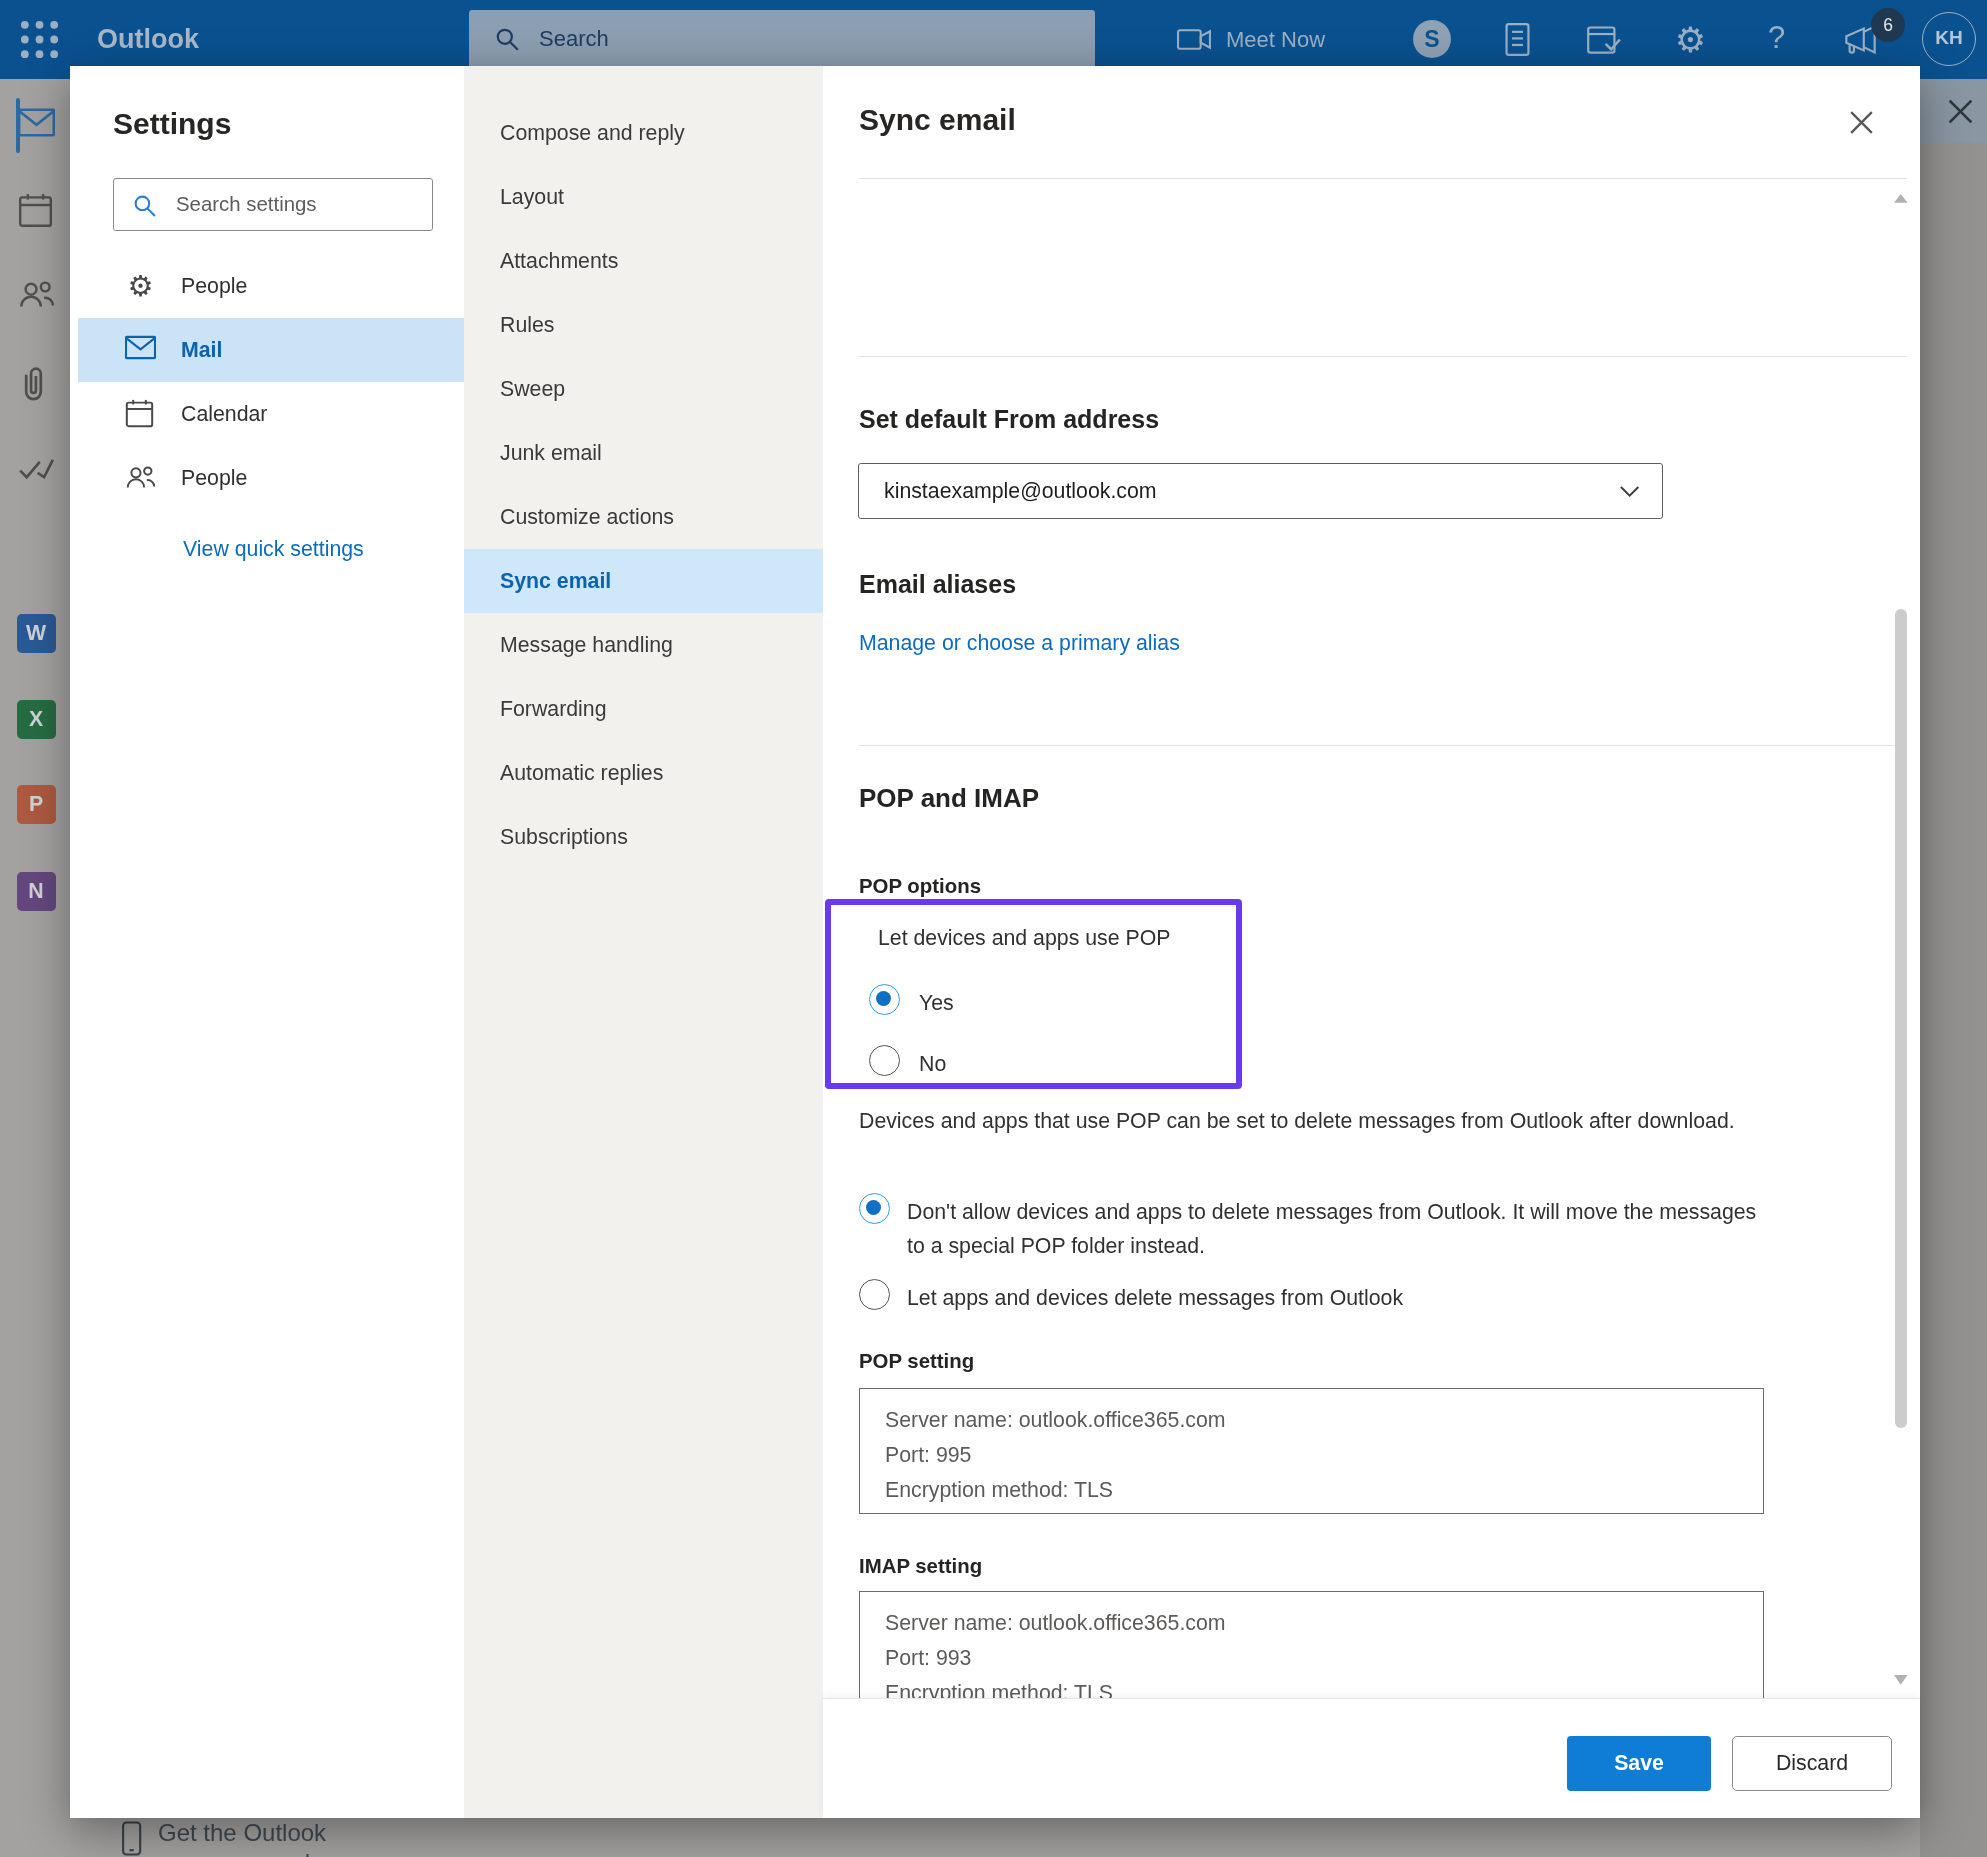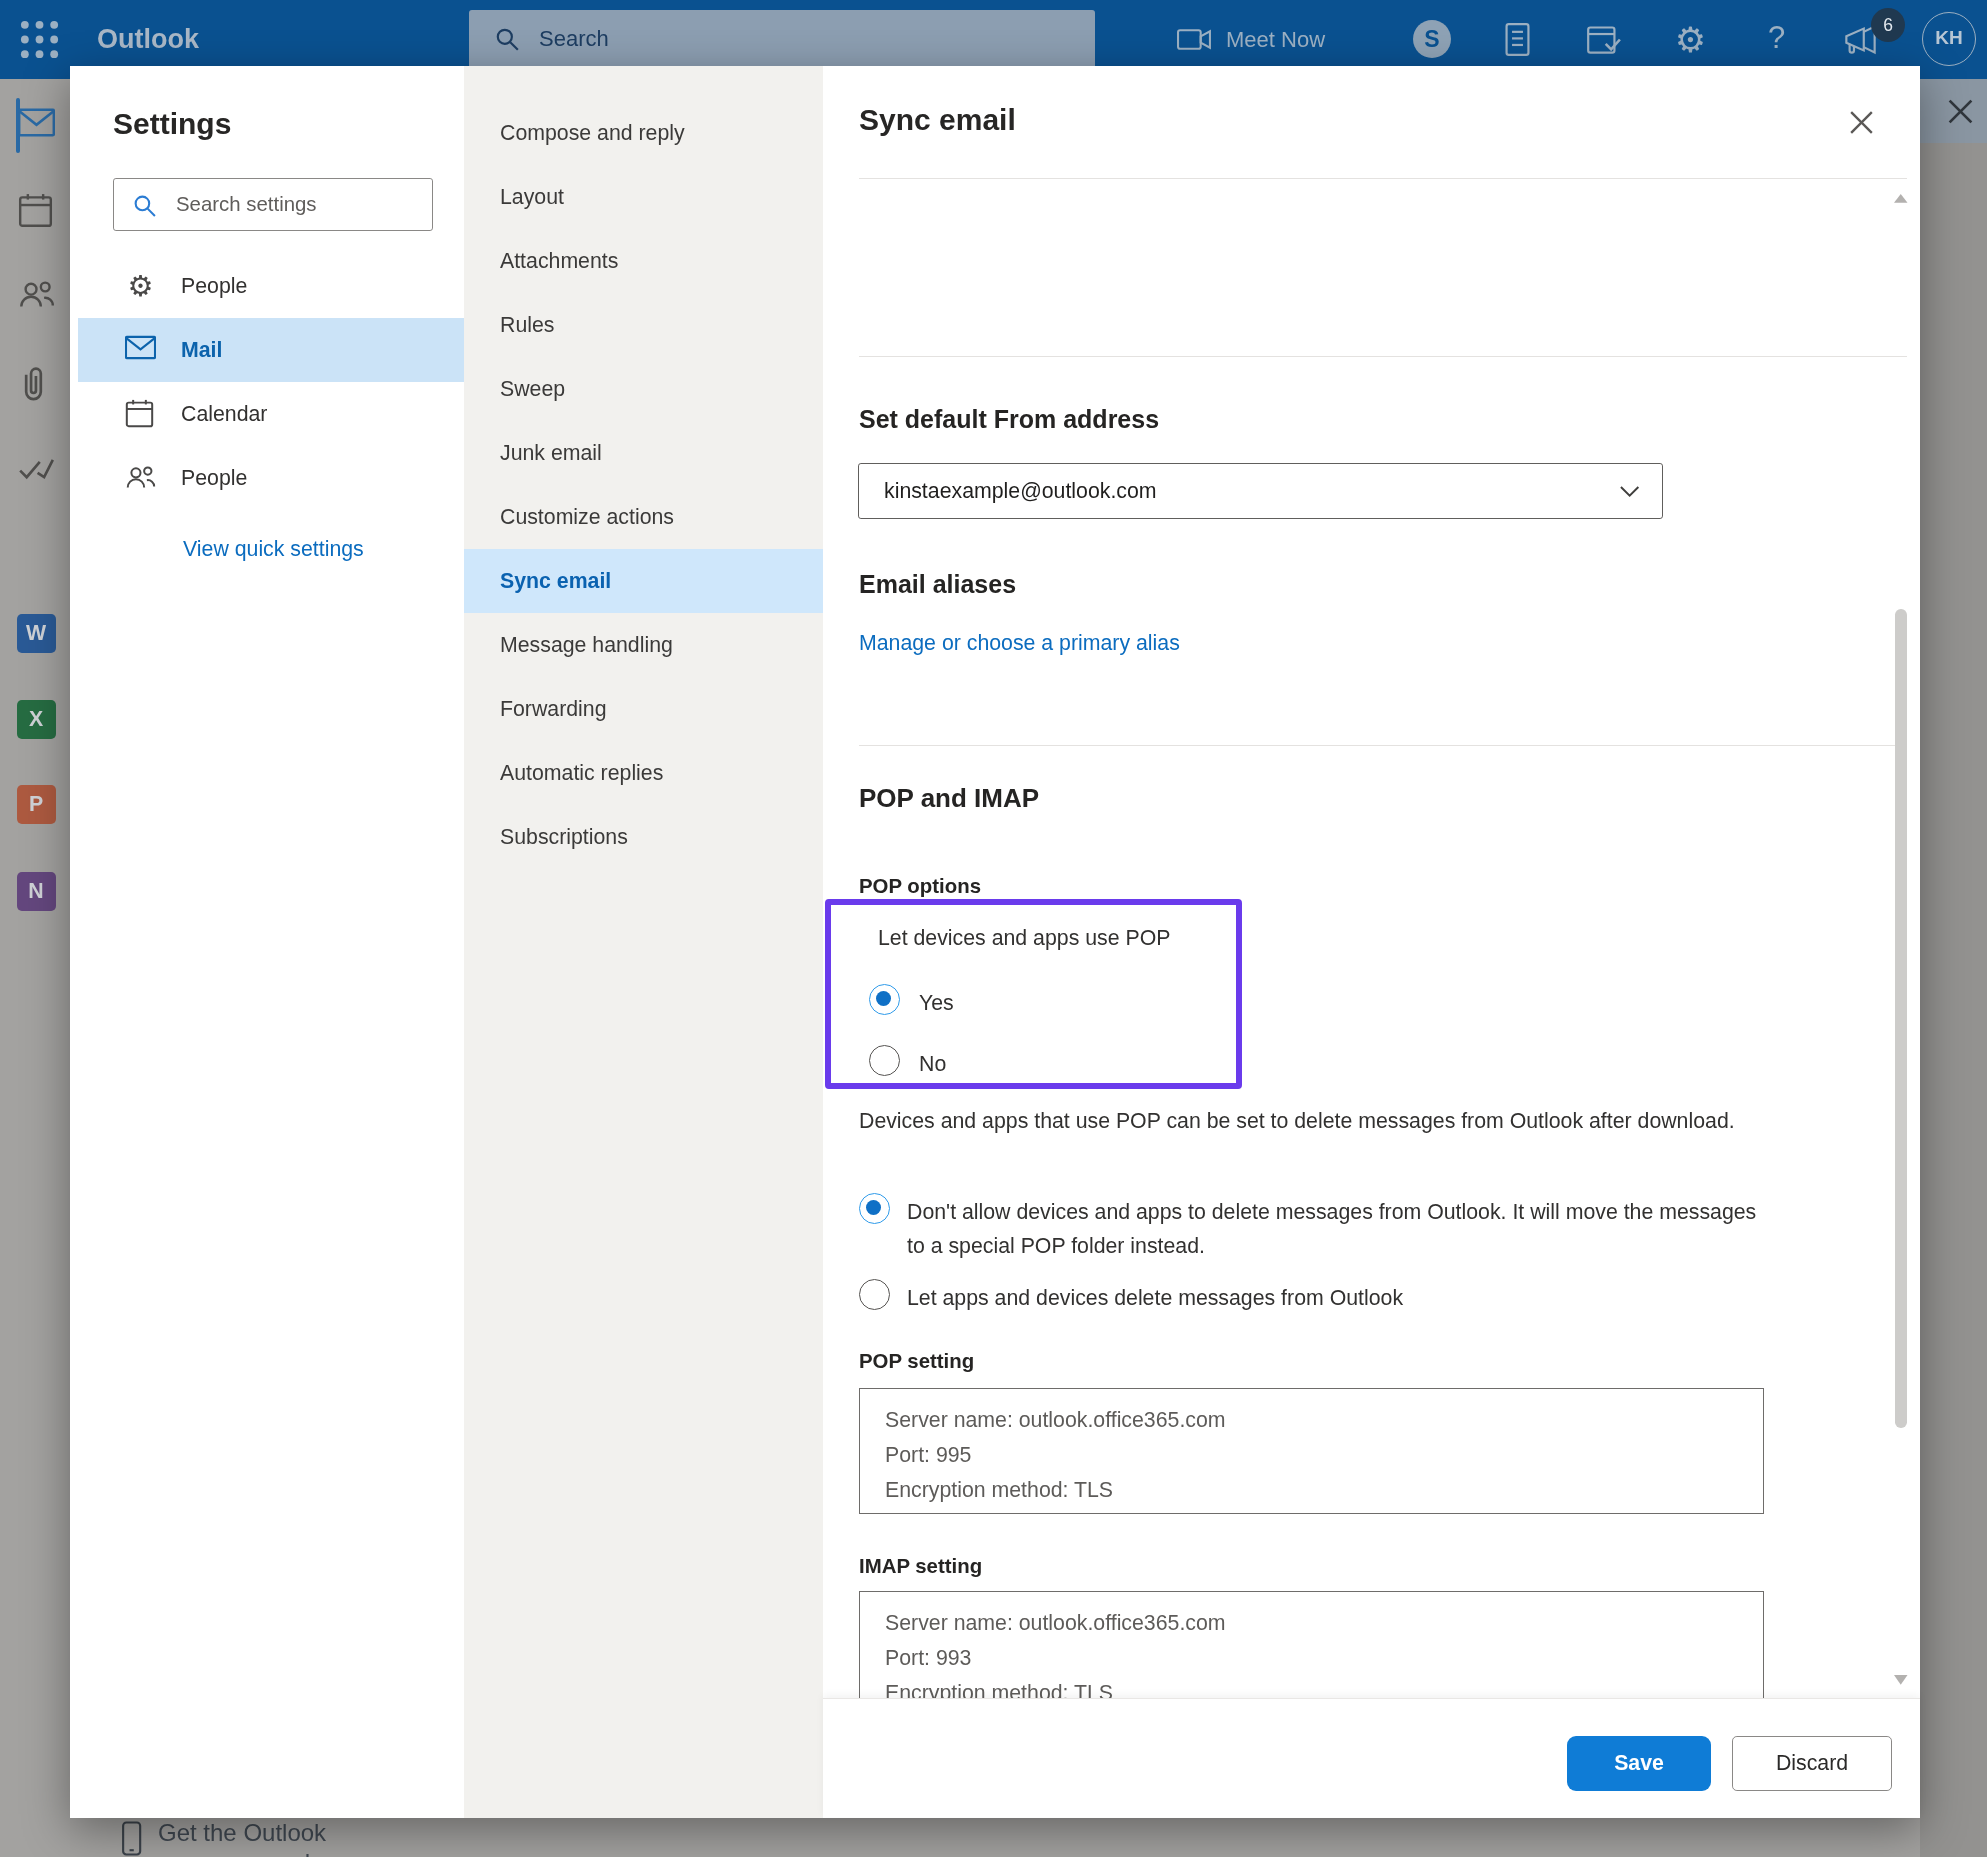--- a/index.html
+++ b/index.html
@@ -73,21 +73,21 @@
   .link{position:absolute;left:36px;font-size:21.3px;color:#0b6cbf;cursor:pointer;}
   .pboxhl{position:absolute;left:1.9px;top:833px;width:417px;height:190px;border:6.8px solid #6a3bec;border-radius:3.9px;pointer-events:none;z-index:5;}
   .radio{position:absolute;width:31px;height:31px;border-radius:50%;background:#fff;cursor:pointer;}
   .radio.sel{border:1.9px solid #2f9bea;}
   .radio.sel::after{content:"";position:absolute;left:5.8px;top:5.8px;width:15.5px;height:15.5px;border-radius:50%;background:#0f70c6;}
   .radio.unsel{border:1.9px solid #555351;}
   .rlabel{position:absolute;font-size:21.3px;color:#323130;line-height:34px;}
   .setbox{position:absolute;left:36px;width:905px;border:1px solid #6e6c6a;background:#fff;padding:13.6px 0 0 25px;}
   .setbox div{font-size:21.3px;color:#5d5b59;line-height:35px;}
   .footer{position:absolute;left:0;top:1632px;width:1097px;height:119px;background:#fff;border-top:1px solid #e9e7e5;box-shadow:0 -2.9px 7.8px rgba(0,0,0,.05);z-index:6;}
-  .btn-save{position:absolute;left:744px;top:37px;width:144px;height:55px;background:#0f7cd6;border:0;border-radius:9px;color:#fff;font-size:21.3px;font-weight:700;cursor:pointer;}
+  .btn-save{position:absolute;left:744px;top:37px;width:144px;height:55px;background:#0f7cd6;border:0;border-radius:4px;color:#fff;font-size:21.3px;font-weight:700;cursor:pointer;}
   .btn-discard{position:absolute;left:909px;top:37px;width:160px;height:55px;background:#fff;border:1px solid #8a8886;border-radius:4.9px;color:#2b2a29;font-size:21.3px;cursor:pointer;}
   .sb-thumb{position:absolute;left:1072px;top:543px;width:11.6px;height:819px;border-radius:5.8px;background:#cdccca;cursor:pointer;z-index:4;}
   .sb-arrow{position:absolute;left:1070px;width:15.5px;height:11.6px;color:#b3b1af;}
 </style>
 </head>
 <body>
 
 <div class="stage">
 
   <div class="topbar">

